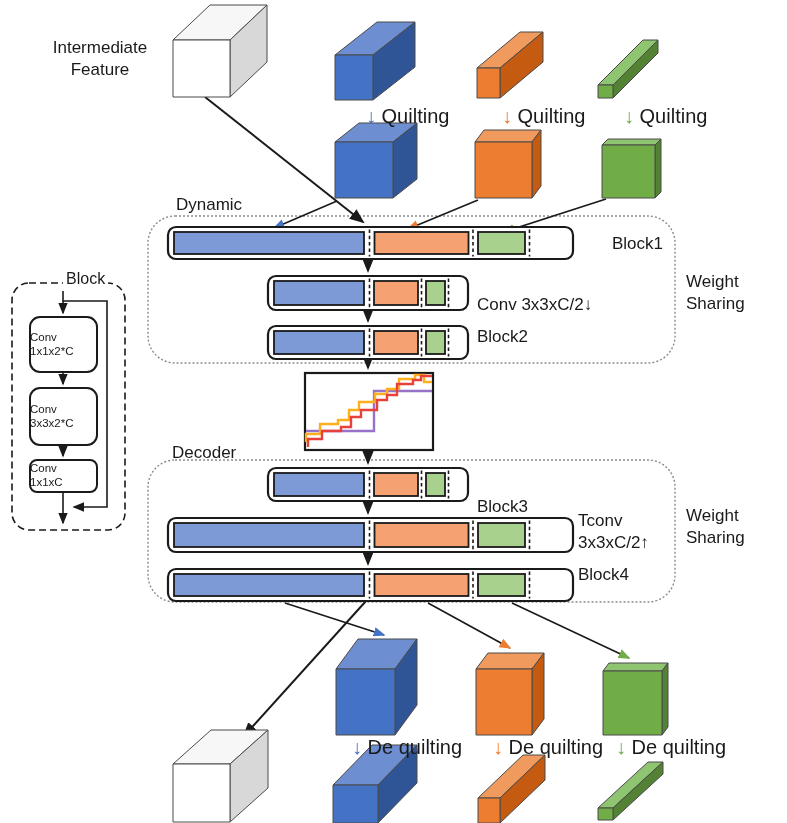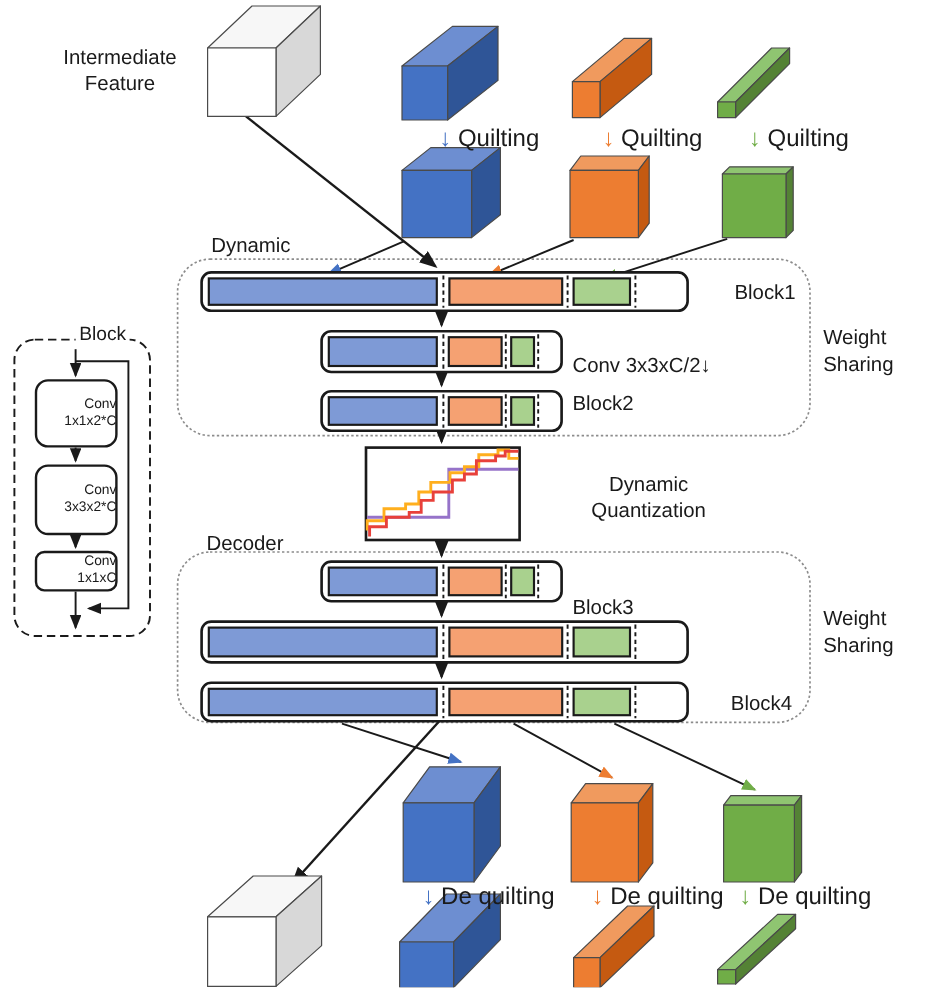--- a/index.html
+++ b/index.html
@@ -6,21 +6,21 @@
   #canvas{position:relative;width:787px;height:823px;background:#fff;overflow:hidden;
           font-family:"Liberation Sans",sans-serif;color:#1a1a1a;}
   #shapes{position:absolute;left:0;top:0;z-index:0;}
   .lbl{position:absolute;z-index:2;font-size:17px;line-height:1.3;white-space:nowrap;}
   .lbl.center{text-align:center;white-space:normal;}
   .lbl.small{font-size:20px;}
   .arrow-b{color:var(--blue);font-weight:bold;}
   .arrow-o{color:var(--orange);font-weight:bold;}
   .arrow-g{color:var(--green);font-weight:bold;}
   .convtxt{position:absolute;z-index:2;display:flex;flex-direction:column;justify-content:center;
-           align-items:flex-end;font-size:11.5px;line-height:1.2;text-align:center;}
+           align-items:flex-start;font-size:11.5px;line-height:1.2;text-align:center;}
   .boxtitle{background:#fff;padding:0 3px;}
   
   .cube-edge{stroke:#4a4a4a;stroke-width:1;stroke-linejoin:round;}
   .bar-outer{fill:#fff;stroke:#1a1a1a;stroke-width:2.2;}
   .seg{stroke:#1a1a1a;stroke-width:1.8;}
   .seg-b{fill:var(--blue_fill);} .seg-o{fill:var(--orange_fill);} .seg-g{fill:var(--green_fill);}
   .sep{stroke:#1a1a1a;stroke-width:1.6;stroke-dasharray:3.5 2.8;fill:none;}
   .dotbox{fill:none;stroke:#8c8c8c;stroke-width:1.4;stroke-dasharray:2 2;}
   .dashbox{fill:none;stroke:#1a1a1a;stroke-width:1.6;stroke-dasharray:7 4;}
   .flow{stroke:#1a1a1a;stroke-width:2;fill:none;}
@@ -231,25 +231,25 @@
 <div class="lbl small" style="left:366px;top:103px;"><span class="arrow-b">↓</span> <span>Quilting</span></div>
 <div class="lbl small" style="left:502px;top:103px;"><span class="arrow-o">↓</span> <span>Quilting</span></div>
 <div class="lbl small" style="left:624px;top:103px;"><span class="arrow-g">↓</span> <span>Quilting</span></div>
 
 <div class="lbl" style="left:176px;top:194px;">Dynamic</div>
 <div class="lbl" style="left:612px;top:233px;">Block1</div>
 <div class="lbl" style="left:477px;top:283px;margin-top:11px;">Conv 3x3xC/2↓</div>
 <div class="lbl" style="left:477px;top:326px;">Block2</div>
 <div class="lbl center" style="left:686px;top:271px;width:80px;text-align:left;">Weight Sharing</div>
 
-<div class="lbl center" style="left:468px;top:393px;width:145px;">Dynamic Quantization</div>
 
 <div class="lbl" style="left:172px;top:442px;">Decoder</div>
 <div class="lbl" style="left:477px;top:496px;">Block3</div>
-<div class="lbl" style="left:578px;top:576px;margin-left:31px;">Block4</div>
+<div class="lbl center" style="left:578px;top:510px;width:90px;text-align:left;">Tconv 3x3xC/2↑</div>
+<div class="lbl" style="left:578px;top:564px;">Block4</div>
 <div class="lbl center" style="left:686px;top:505px;width:80px;text-align:left;">Weight Sharing</div>
 
 <div class="lbl boxtitle" style="left:32px;top:269px;font-size:16px;margin-left:31px;">Block</div>
 <div class="convtxt" style="left:30px;top:317px;width:67px;height:55px;">
   <span>Conv</span>
   <span>1x1x2*C</span>
 </div>
 <div class="convtxt" style="left:30px;top:388px;width:67px;height:57px;">
   <span>Conv</span>
   <span>3x3x2*C</span>

